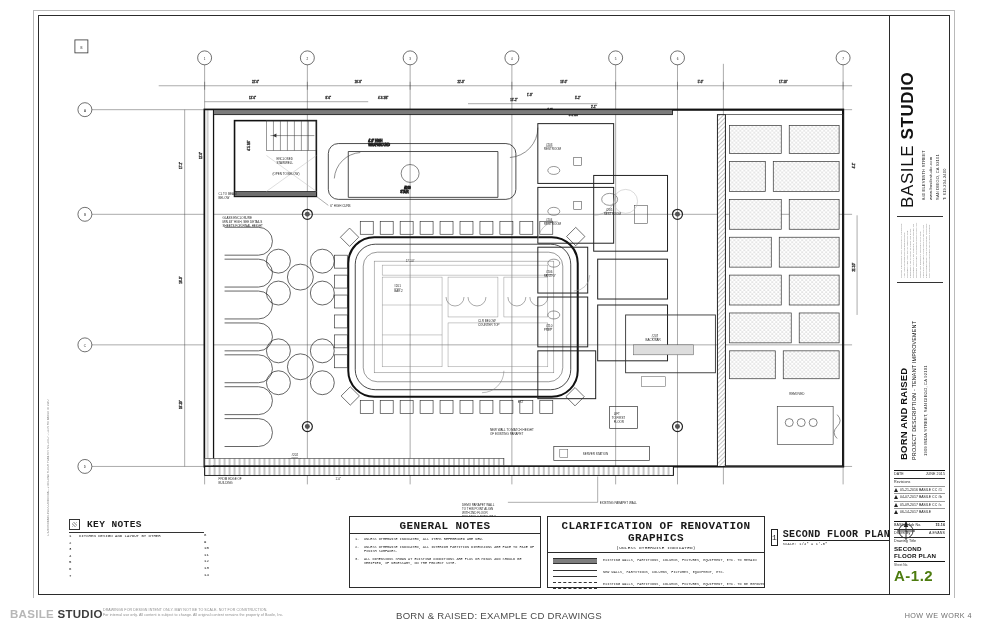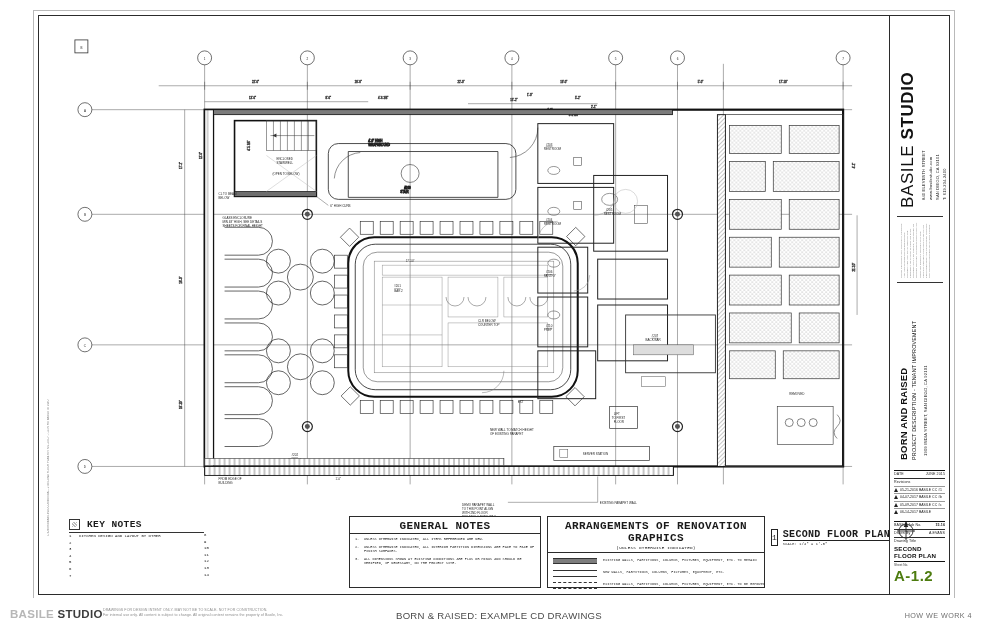--- a/index.html
+++ b/index.html
@@ -642,21 +642,21 @@
               <span>UNLESS OTHERWISE INDICATED, ALL INTERIOR PARTITION DIMENSIONS ARE FACE TO FACE OF FINISH SURFACES.</span>
             </div>
             <div class="gen-item">
               <span class="n">3.</span>
               <span>ALL DIMENSIONS SHOWN AT EXISTING CONDITIONS ARE PLUS OR MINUS AND SHOULD BE VERIFIED, IF NECESSARY, ON THE PROJECT SITE.</span>
             </div>
           </div>
         </div>
 
         <div class="panel p-clar">
-          <div class="p-title">ARRANGEMENTS OF RENOVATION GRAPHICS</div>
+          <div class="p-title">CLARIFICATION OF RENOVATION GRAPHICS</div>
           <div class="p-sub">(UNLESS OTHERWISE INDICATED)</div>
           <div class="clar-body">
             <div class="clar-row">
               <span class="swatch">
                   <span class="sw-remain" style="display:block"></span>
                 </span>
               <span class="clar-txt">EXISTING WALLS, PARTITIONS, COLUMNS, FIXTURES, EQUIPMENT, ETC. TO REMAIN</span>
             </div>
             <div class="clar-row">
               <span class="swatch">

